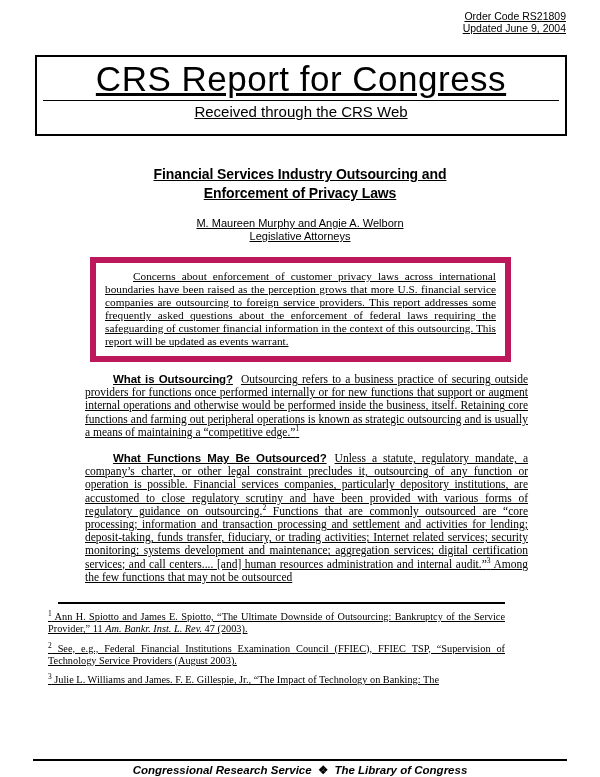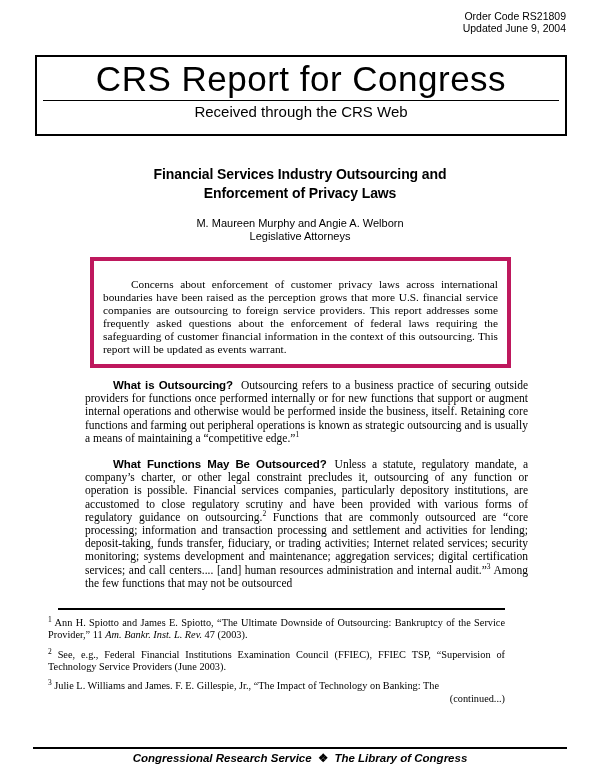--- a/index.html
+++ b/index.html
@@ -5,20 +5,21 @@
   * { margin: 0; padding: 0; box-sizing: border-box; }
   html, body { background: #ffffff; }
   .page {
     position: relative;
     width: 600px;
     height: 777px;
     background: #ffffff;
     color: #000000;
     font-family: "Liberation Serif", serif;
     overflow: hidden;
+    text-decoration: underline;
   }
   
   .order-block {
     padding: 10px 34px 0 0;
     text-align: right;
     font-family: "Liberation Sans", sans-serif;
     font-size: 10.5px;
     line-height: 12px;
   }
   
@@ -67,22 +68,22 @@
   
   .summary-heading {
     margin: 19px 0 0 86px;
     font-family: "Liberation Sans", sans-serif;
     font-weight: bold;
     font-size: 13px;
     line-height: 15px;
   }
   .summary-box {
     margin: 14px 89px 0 90px;
-    border: 4px solid #be185d;
-    padding: 17px 9px 8px 9px;
+    border: 6px solid #be185d;
+    padding: 7px 9px 8px 9px;
     font-size: 11.3px;
     line-height: 13px;
     text-align: justify;
     text-indent: 28px;
   }
   
   .body-para {
     margin: 11px 72px 0 85px;
     font-size: 11.5px;
     line-height: 13.2px;
@@ -118,21 +119,21 @@
   .footnote-continued {
     font-size: 10.3px;
     line-height: 12.3px;
     text-align: right;
   }
   
   .page-footer {
     position: absolute;
     left: 33px;
     right: 33px;
-    bottom: 12px;
+    bottom: 0;
     border-top: 2px solid #000000;
     text-align: center;
     padding-top: 2px;
     font-family: "Liberation Sans", sans-serif;
     font-weight: bold;
     font-style: italic;
     font-size: 11.5px;
     line-height: 14px;
   }
   .footer-diamond { font-style: normal; margin: 0 3px; }
@@ -166,23 +167,22 @@
 
   <div class="summary-box">Concerns about enforcement of customer privacy laws across international boundaries have been raised as the perception grows that more U.S. financial service companies are outsourcing to foreign service providers.  This report addresses some frequently asked questions about the enforcement of federal laws requiring the safeguarding of customer financial information in the context of this outsourcing.  This report will be updated as events warrant.</div>
 
   <div class="body-para"><span class="seg-lead">What is Outsourcing?</span><span class="seg-normal">Outsourcing refers to a business practice of securing outside providers for functions once performed internally or for new functions that support or augment internal operations and otherwise would be performed inside the business, itself.  Retaining core functions and farming out peripheral operations is known as strategic outsourcing and is usually a means of maintaining a “competitive edge.”</span><sup class="seg-sup">1</sup></div>
 
   <div class="body-para second"><span class="seg-lead">What Functions May Be Outsourced?</span><span class="seg-normal">Unless a statute, regulatory mandate, a company’s charter, or other legal constraint precludes it, outsourcing of any function or operation is possible. Financial services companies, particularly depository institutions, are accustomed to close regulatory scrutiny and have been provided with various forms of regulatory guidance on outsourcing.</span><sup class="seg-sup">2</sup><span class="seg-normal">  Functions that are commonly outsourced are “core processing; information and transaction processing and settlement and activities for lending; deposit-taking, funds transfer, fiduciary, or trading activities; Internet related services; security monitoring; systems development and maintenance; aggregation services; digital certification services; and call centers.... [and] human resources administration and internal audit.”</span><sup class="seg-sup">3</sup><span class="seg-normal"> Among the few functions that may not be outsourced</span></div>
 
   <div class="footnotes">
     <div class="footnote-rule"></div>
     <div class="footnote"><sup class="seg-sup">1</sup><span class="seg-normal"> Ann H. Spiotto and James E. Spiotto, “The Ultimate Downside of Outsourcing: Bankruptcy of the Service Provider,” 11 </span><span class="seg-italic">Am. Bankr. Inst. L. Rev.</span><span class="seg-normal"> 47 (2003).</span></div>
-    <div class="footnote"><sup class="seg-sup">2</sup><span class="seg-normal"> See, e.g., Federal Financial Institutions Examination Council (FFIEC), FFIEC TSP, “Supervision of Technology Service Providers (June 2003).</span></div>
+    <div class="footnote"><sup class="seg-sup">2</sup><span class="seg-normal"> See, e.g., Federal Financial Institutions Examination Council (FFIEC), FFIEC TSP, “Supervision of Technology Service Providers (August 2003).</span></div>
     <div class="footnote"><sup class="seg-sup">3</sup><span class="seg-normal"> Julie L. Williams and James. F. E. Gillespie, Jr., “The Impact of Technology on Banking: The</span></div>
-    <div class="footnote-continued">(continued...)</div>
   </div>
 
   <div class="page-footer">
     <span>Congressional Research Service</span>
     <span class="footer-diamond">❖</span>
     <span>The Library of Congress</span>
   </div>
 
 </div>
 

